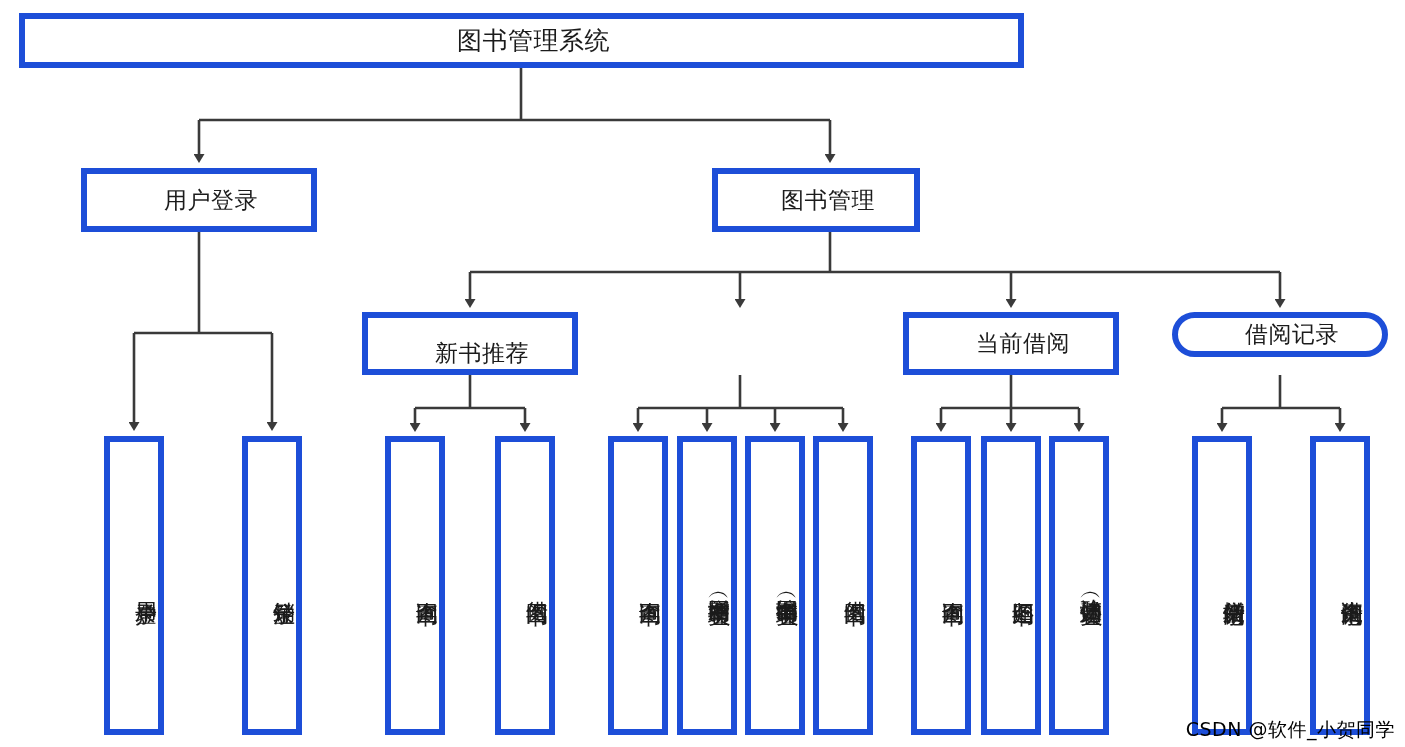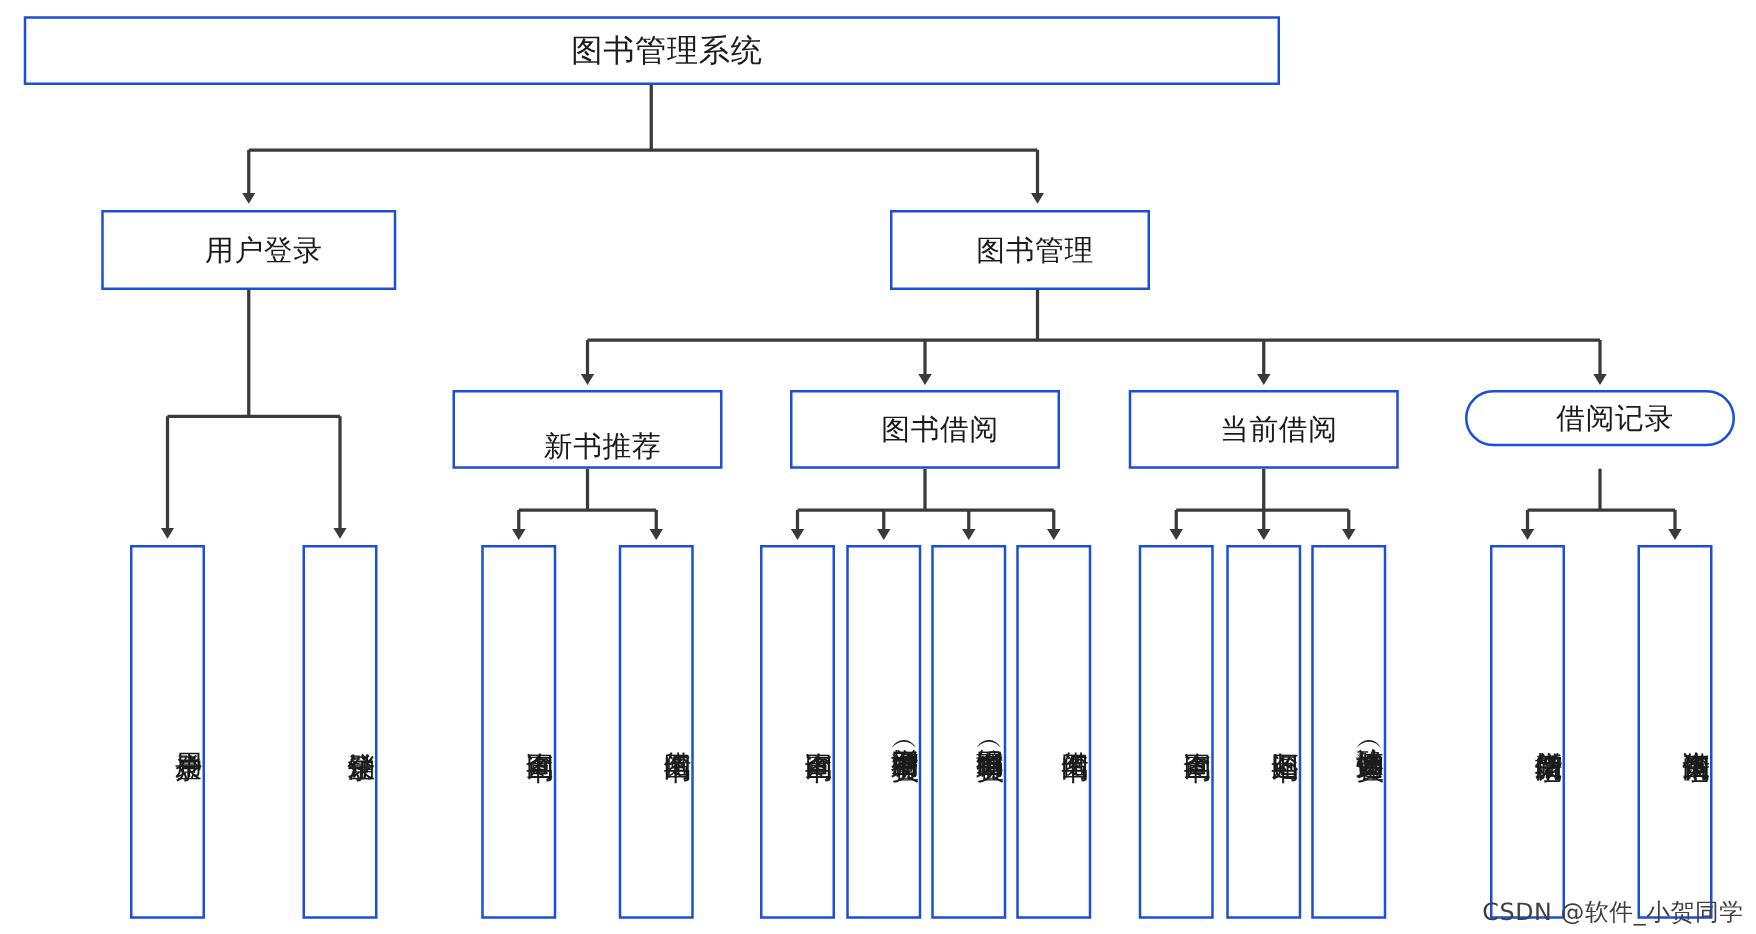--- a/index.html
+++ b/index.html
@@ -22,21 +22,21 @@
     left: 0;
     top: 0;
     width: 1405px;
     height: 747px;
     pointer-events: none;
   }
   .node {
     position: absolute;
     box-sizing: border-box;
     background: #ffffff;
-    border: 2px solid #1d4ed8;
+    border: 6px solid #1d4ed8;
     display: flex;
     align-items: center;
     justify-content: center;
     color: #1b1b1b;
     padding-left: 24px;
   }
   .node.h {
     font-size: 23px;
     letter-spacing: 0.5px;
   }
@@ -57,21 +57,21 @@
     white-space: nowrap;
   }
   .node.title {
     font-size: 25px;
   }
   .watermark {
     position: absolute;
     right: 10px;
     bottom: 4px;
     font-size: 19px;
-    color: #404040;
+    color: #000000;
     letter-spacing: 0.5px;
     white-space: nowrap;
   }
 </style>
 </head>
 <body>
 
 <div id="canvas">
 
   <svg id="wires" viewBox="0 0 1405 747" xmlns="http://www.w3.org/2000/svg">
@@ -131,23 +131,20 @@
   <div class="node h" style="left:81px; top:168px; width:236px; height:64px;">
     <span>用户登录</span>
   </div>
   <div class="node h" style="left:712px; top:168px; width:208px; height:64px;">
     <span>图书管理</span>
   </div>
 
   <div class="node h" style="left:362px; top:312px; width:216px; height:63px;align-items:flex-end;">
     <span>新书推荐</span>
   </div>
-  <div class="node h" style="left:632px; top:312px; width:216px; height:63px;">
-    <span>图书借阅</span>
-  </div>
   <div class="node h" style="left:903px; top:312px; width:216px; height:63px;">
     <span>当前借阅</span>
   </div>
   <div class="node h" style="left:1172px; top:312px; width:216px; height:45px;border-radius:24px;">
     <span>借阅记录</span>
   </div>
 
   <div class="node v" style="left:104px; top:436px; width:60px; height:299px;">
     <span class="vtext">用户登录</span>
   </div>

